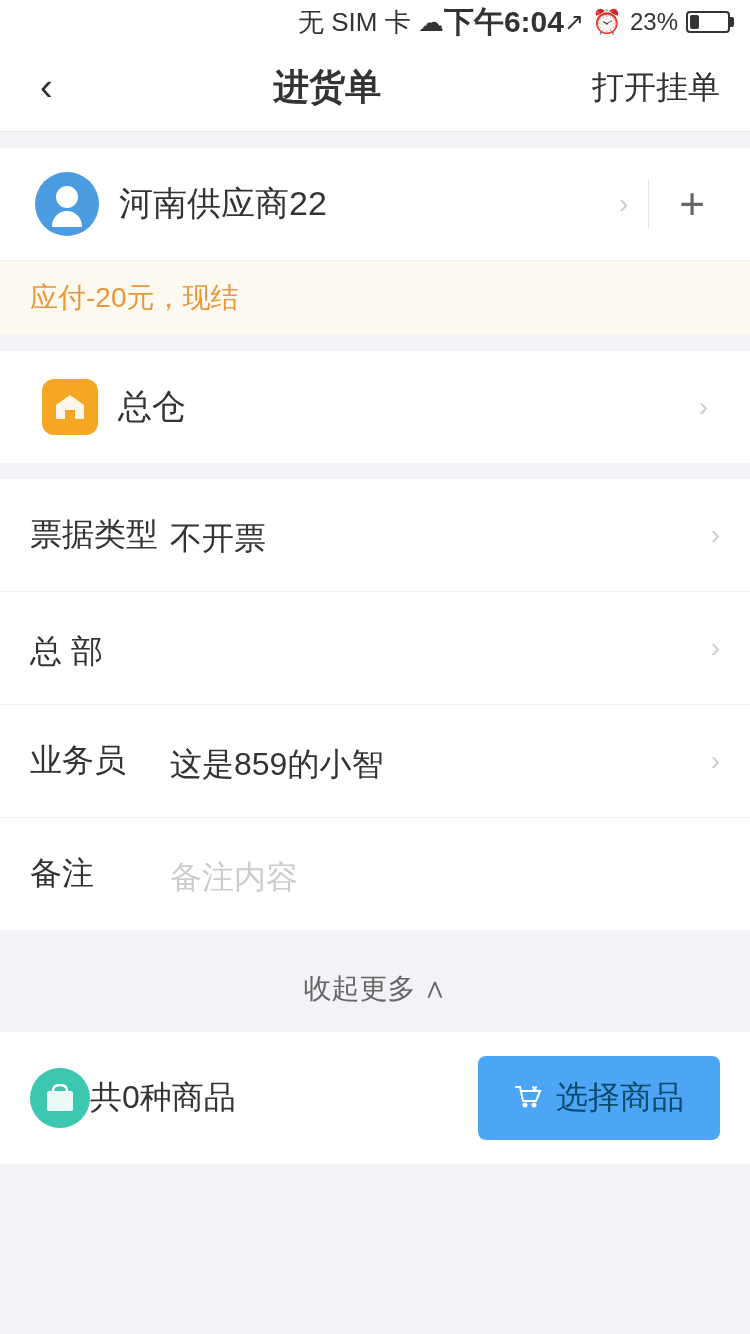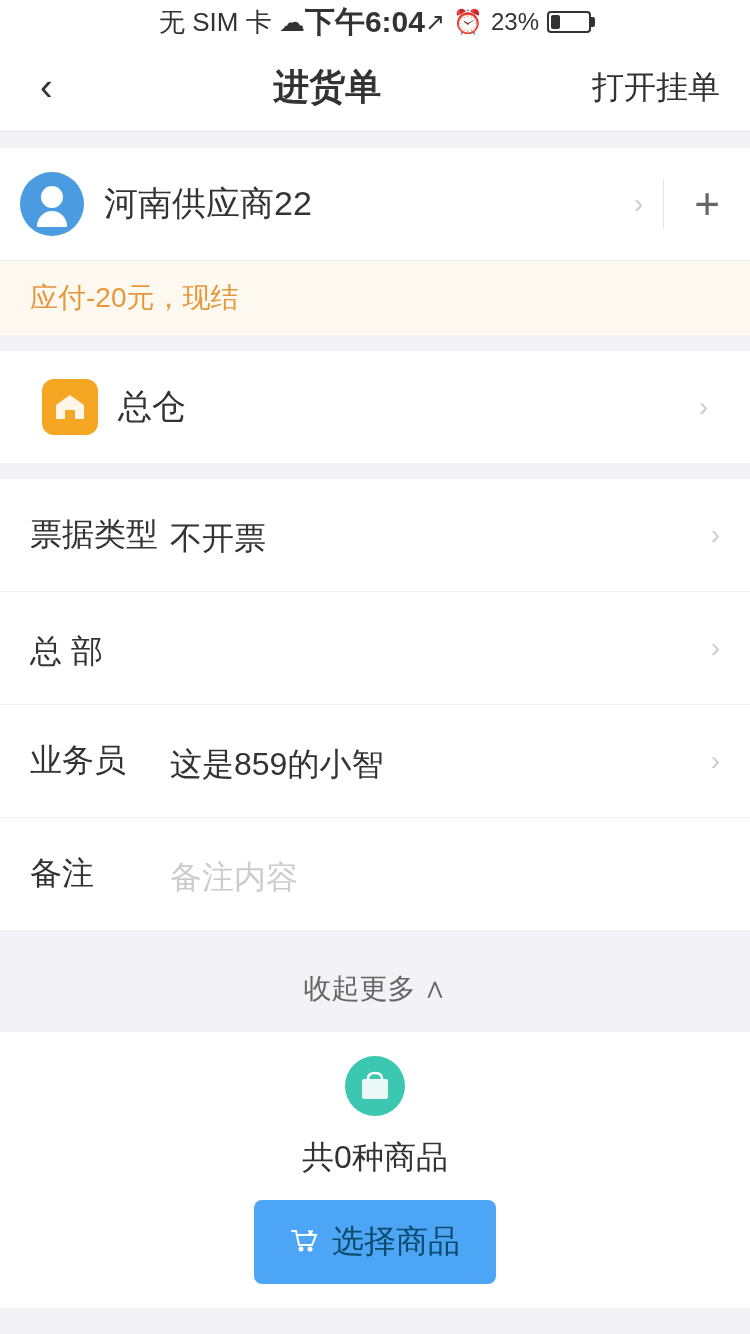--- a/index.html
+++ b/index.html
@@ -12,21 +12,21 @@
       font-size: 32px;
       color: #333;
     }
 
     
     .status-bar {
       height: 44px;
       background: #fff;
       display: flex;
       align-items: center;
-      justify-content: center;
+      justify-content: flex-end;
       padding: 0 20px;
       font-size: 26px;
       font-weight: 500;
     }
     .status-left { display: flex; align-items: center; gap: 10px; }
     .status-center { font-size: 30px; font-weight: 600; }
     .status-right { display: flex; align-items: center; gap: 8px; font-size: 24px; }
     .battery-icon {
       display: inline-block;
       width: 44px;
@@ -86,21 +86,21 @@
     
     .card {
       background: #fff;
       margin-bottom: 16px;
     }
 
     
     .supplier-row {
       display: flex;
       align-items: center;
-      padding: 24px 20px;
+      padding: 24px 35px;
       border-bottom: 1px solid #f0f0f0;
     }
     .supplier-avatar {
       width: 64px;
       height: 64px;
       border-radius: 50%;
       background: #4a9be0;
       display: flex;
       align-items: center;
       justify-content: center;
@@ -215,22 +215,20 @@
       color: #666;
       cursor: pointer;
     }
 
     
     .product-section {
       background: #fff;
       display: flex;
       align-items: center;
       padding: 24px 30px;
-      gap: 20px;
-      flex-direction: column;
     }
     .product-icon-wrap {
       width: 60px;
       height: 60px;
       border-radius: 50%;
       background: #3cc8b0;
       display: flex;
       align-items: center;
       justify-content: center;
       flex-shrink: 0;

